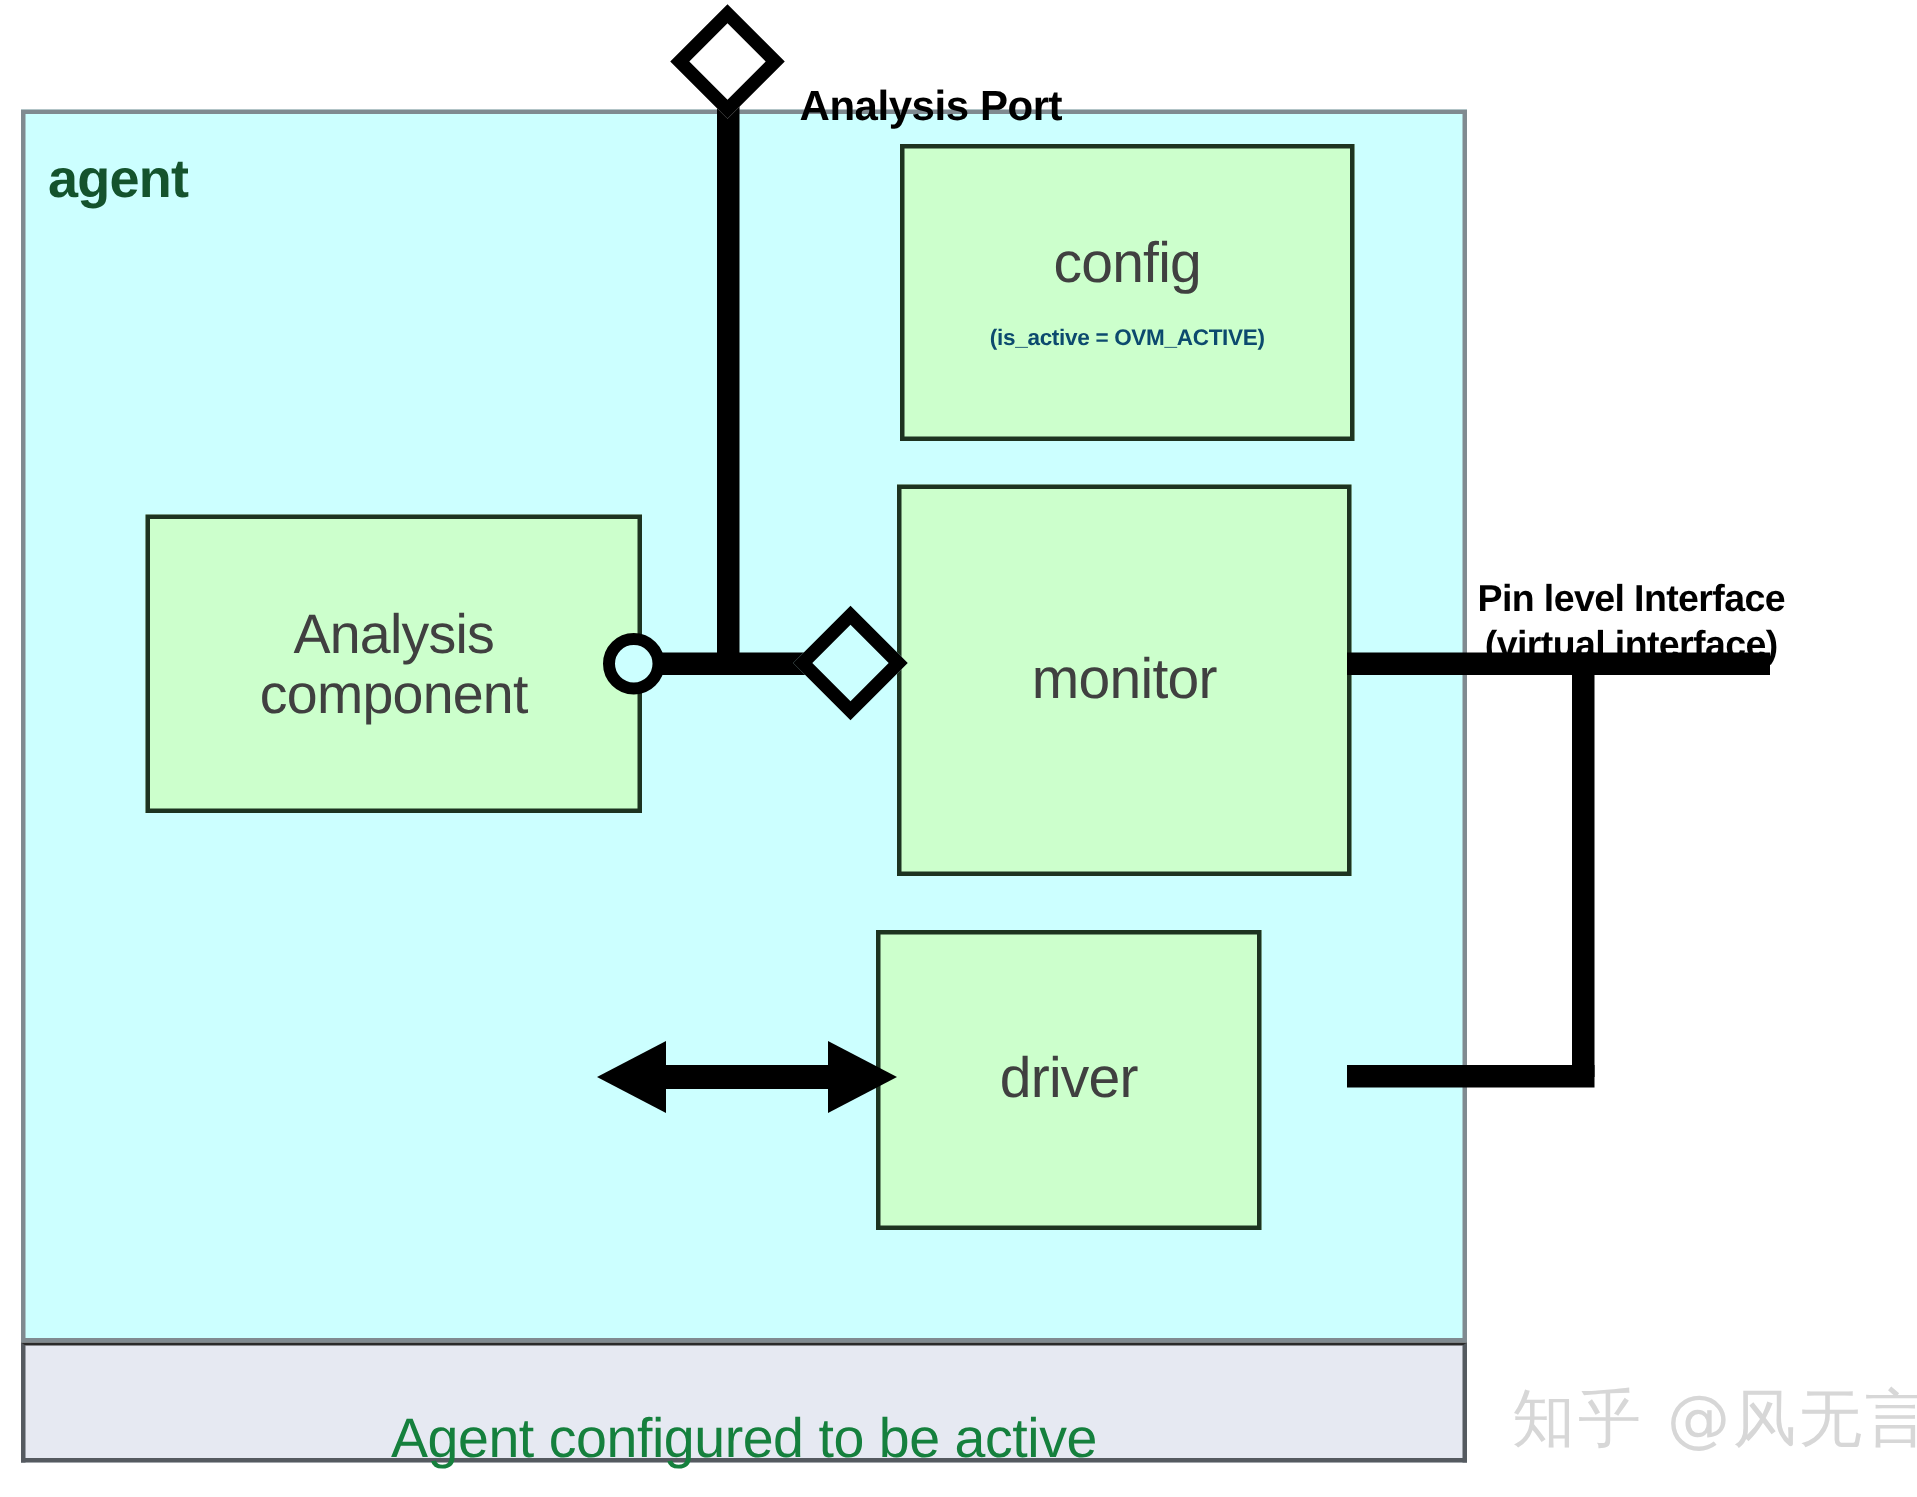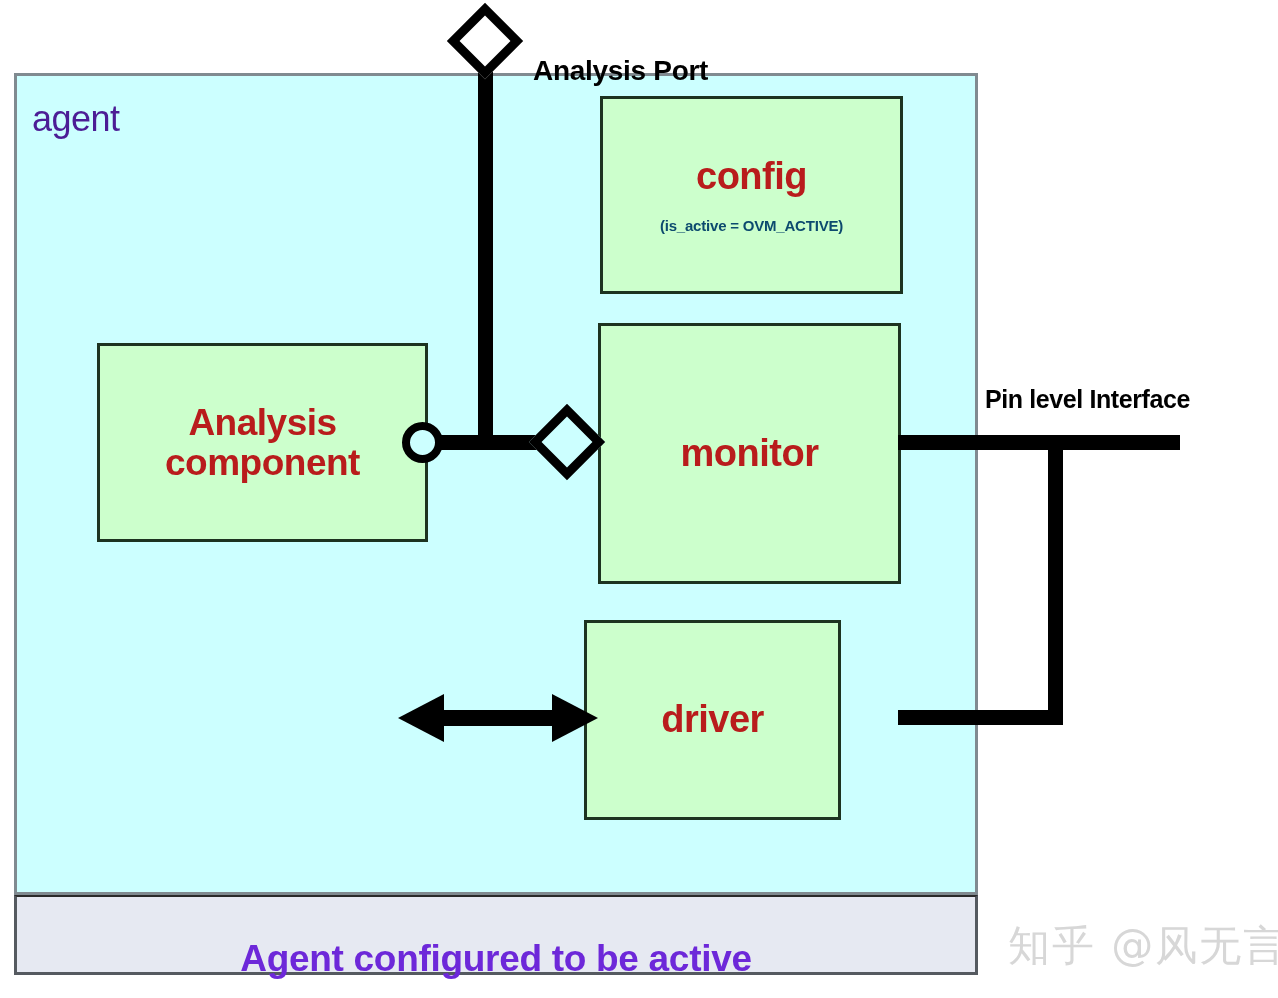--- a/index.html
+++ b/index.html
@@ -32,22 +32,22 @@
     background: #ccffff;
     border: 3px solid #808a90;
     box-sizing: border-box;
     z-index: 2;
   }
   .agent-label {
     position: absolute;
     left: 32px;
     top: 98px;
     font-size: 36px;
-    font-weight: normal;
-    color: #4c1d95;
+    font-weight: bold;
+    color: #14532d;
     letter-spacing: -0.5px;
     z-index: 6;
   }
 
   
   .footer-bar {
     position: absolute;
     left: 14px;
     top: 895px;
     width: 964px;
@@ -56,42 +56,42 @@
     border: 3px solid #555a60;
     border-top: 2px solid #2a2a2a;
     box-sizing: border-box;
     display: flex;
     align-items: center;
     justify-content: center;
     z-index: 3;
   }
   .footer-text {
     font-size: 37px;
-    font-weight: bold;
-    color: #6d28d9;
+    font-weight: normal;
+    color: #15803d;
     letter-spacing: -0.3px;
     margin-top: 48px;
   }
 
   
   .box {
     position: absolute;
     background: #ccffcc;
     border: 3px solid #1d3320;
     box-sizing: border-box;
     display: flex;
     flex-direction: column;
     align-items: center;
     justify-content: center;
     z-index: 5;
   }
   .box-title {
     font-size: 38px;
-    font-weight: bold;
-    color: #b91c1c;
+    font-weight: normal;
+    color: #404040;
     line-height: 1.08;
     text-align: center;
     letter-spacing: -0.5px;
   }
   .box-title.two-line { font-size: 37px; }
   .box-sub {
     font-size: 15px;
     font-weight: bold;
     color: #0c4a6e;
     text-align: center;
@@ -250,20 +250,21 @@
   <svg id="arrow-seq-driver" viewBox="0 0 200 60">
     <rect x="38" y="22" width="124" height="16" fill="#000000"></rect>
     <polygon points="0,30 46,6 46,54" fill="#000000"></polygon>
     <polygon points="200,30 154,6 154,54" fill="#000000"></polygon>
   </svg>
 
   <div class="free-label" id="label-analysis-port">Analysis Port</div>
 
   <div class="free-label" id="label-pin-interface">
     <span>Pin level Interface</span>
+    <span class="l2">(virtual interface)</span>
   </div>
 
   <div class="footer-bar">
     <div class="footer-text">Agent configured to be active</div>
   </div>
 
   <div id="watermark">知乎 @风无言</div>
 
 </div>
 

